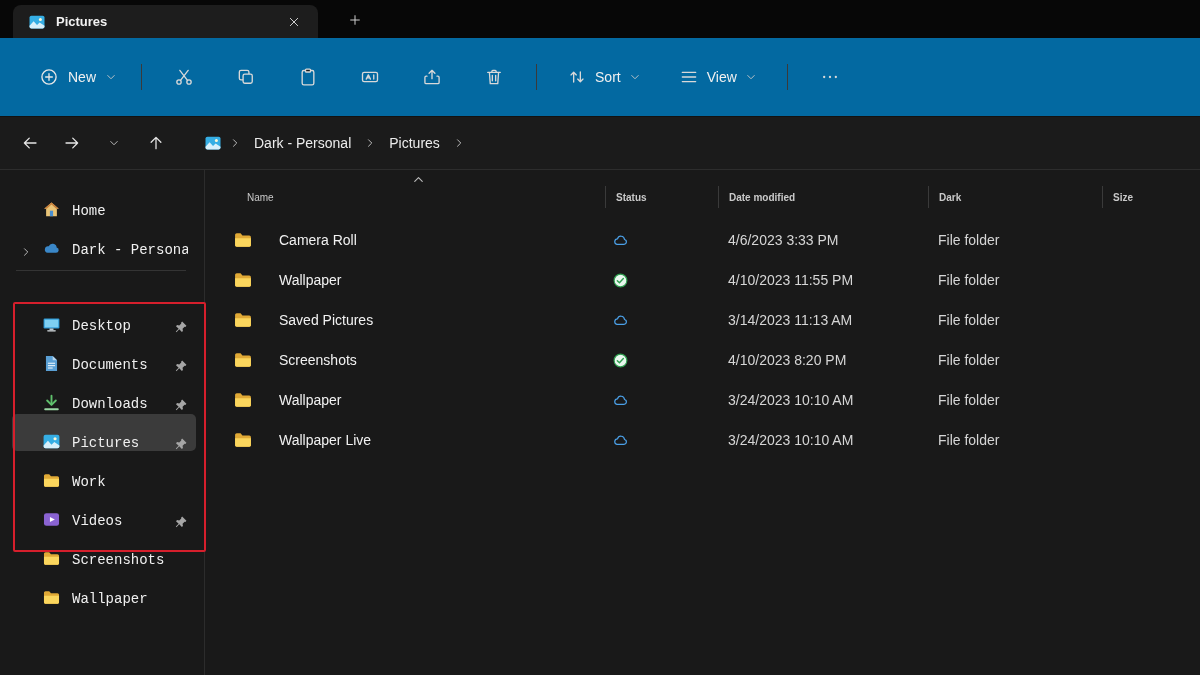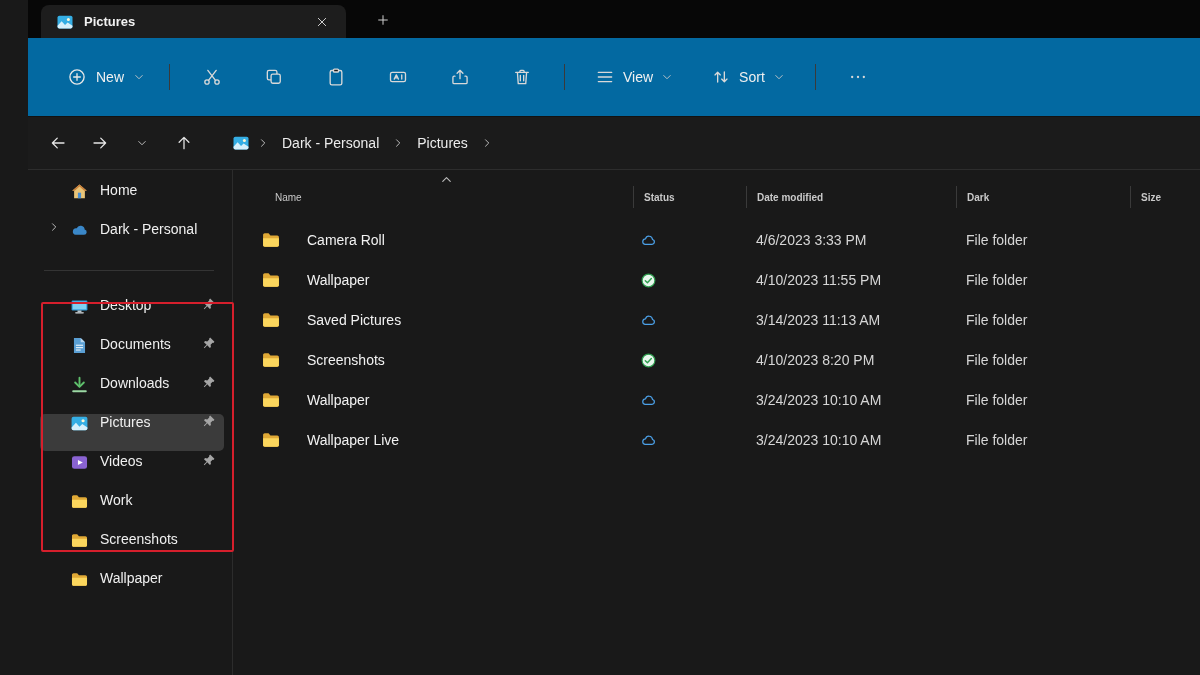--- a/index.html
+++ b/index.html
@@ -1,18 +1,18 @@
 <!DOCTYPE html>
 <html><head>
 <meta charset="utf-8">
 <style>
   * { margin:0; padding:0; box-sizing:border-box; }
   html,body { background:#000; }
   body { font-family:"Liberation Sans","DejaVu Sans",sans-serif; }
-  .window { position:relative; width:1200px; height:675px; background:#191919; color:#f0f0f0; overflow:hidden;padding-left:28px; }
+  .window { position:relative; width:1200px; height:675px; background:#191919; color:#f0f0f0; overflow:hidden; }
 
   
   .tabbar { height:38px; background:#070707; display:flex; align-items:flex-end; }
   .tab { height:33px; width:305px; margin-left:13px; background:#1d1d1d; border-radius:8px 8px 0 0;
          display:flex; align-items:center; padding:0 10px 0 15px; }
   .tab-title { flex:1; font-size:13px; font-weight:bold; color:#f2f2f2; margin-left:10px; white-space:nowrap; }
   .icbtn { display:flex; align-items:center; justify-content:center; border-radius:4px; cursor:default; }
   .newtab { width:30px; height:30px; margin-left:22px; margin-bottom:3px; }
 
   
@@ -29,21 +29,21 @@
   .addressbar { height:53px; background:#1b1b1b; border-bottom:1px solid #2d2d2d;
                 display:flex; align-items:center; padding-left:10px; }
   .nav-btn { width:40px; height:36px; margin-right:2px; }
   .crumbs { display:flex; align-items:center; margin-left:26px; gap:7px; }
   .crumb { font-size:14px; color:#ececec; padding:4px 6px; border-radius:4px; white-space:nowrap; }
 
   
   .content { display:flex; height:505px; }
   .sidebar { position:relative; width:205px; flex:0 0 205px; border-right:1px solid #2c2c2c; padding-top:10px; }
   .side-item { height:37px; margin:2px 8px 2px 12px; padding:0 8px; border-radius:5px;
-               display:flex; align-items:flex-start; }
+               display:flex; align-items:flex-end;font-family:Liberation Mono, monospace; }
   .side-item.sel { background:#3b3b3b; }
   .exp { width:22px; flex:0 0 22px; display:flex; align-items:center; }
   .sic { width:19px; height:19px; flex:0 0 19px; margin-right:11px; }
   .slabel { flex:1; font-size:14px; color:#f0f0f0; white-space:nowrap; overflow:hidden; }
   .pin { width:14px; height:14px; flex:0 0 14px; margin-left:6px; }
   .side-sep { height:1px; background:#343434; margin:12px 18px 26px 16px; }
   .anno { position:absolute; left:13px; top:132px; width:193px; height:250px;
           border:2px solid #d61f2c; border-radius:2px; pointer-events:none; z-index:5; }
 
   .filepane { position:relative; flex:1; padding-left:28px; overflow:hidden; }
@@ -247,32 +247,32 @@
         </svg>
     </span>
     <span class="icbtn tb-btn">
       <svg class="ic i20">
           <use href="#i-trash"></use>
         </svg>
     </span>
     <div class="tb-sep"></div>
     <div class="tb-drop">
       <svg class="ic i20">
-          <use href="#i-view"></use>
-        </svg>
-      <span class="lbl">View</span>
+          <use href="#i-sort"></use>
+        </svg>
+      <span class="lbl">Sort</span>
       <svg class="ic i12">
           <use href="#i-chevd"></use>
         </svg>
     </div>
     <div class="tb-drop">
       <svg class="ic i20">
-          <use href="#i-sort"></use>
-        </svg>
-      <span class="lbl">Sort</span>
+          <use href="#i-view"></use>
+        </svg>
+      <span class="lbl">View</span>
       <svg class="ic i12">
           <use href="#i-chevd"></use>
         </svg>
     </div>
     <div class="tb-sep"></div>
     <span class="icbtn tb-btn">
       <svg class="ic i20">
           <use href="#i-dots"></use>
         </svg>
     </span>
@@ -376,33 +376,33 @@
             <use href="#i-pictures"></use>
           </svg>
         <span class="slabel">Pictures</span>
         <svg class="pin">
             <use href="#i-pin"></use>
           </svg>
       </div>
       <div class="side-item">
         <span class="exp"></span>
         <svg class="sic">
+            <use href="#i-folder"></use>
+          </svg>
+        <span class="slabel">Work</span>
+      </div>
+      <div class="side-item">
+        <span class="exp"></span>
+        <svg class="sic">
             <use href="#i-videos"></use>
           </svg>
         <span class="slabel">Videos</span>
         <svg class="pin">
             <use href="#i-pin"></use>
           </svg>
-      </div>
-      <div class="side-item">
-        <span class="exp"></span>
-        <svg class="sic">
-            <use href="#i-folder"></use>
-          </svg>
-        <span class="slabel">Work</span>
       </div>
       <div class="side-item">
         <span class="exp"></span>
         <svg class="sic">
             <use href="#i-folder"></use>
           </svg>
         <span class="slabel">Screenshots</span>
       </div>
       <div class="side-item">
         <span class="exp"></span>

